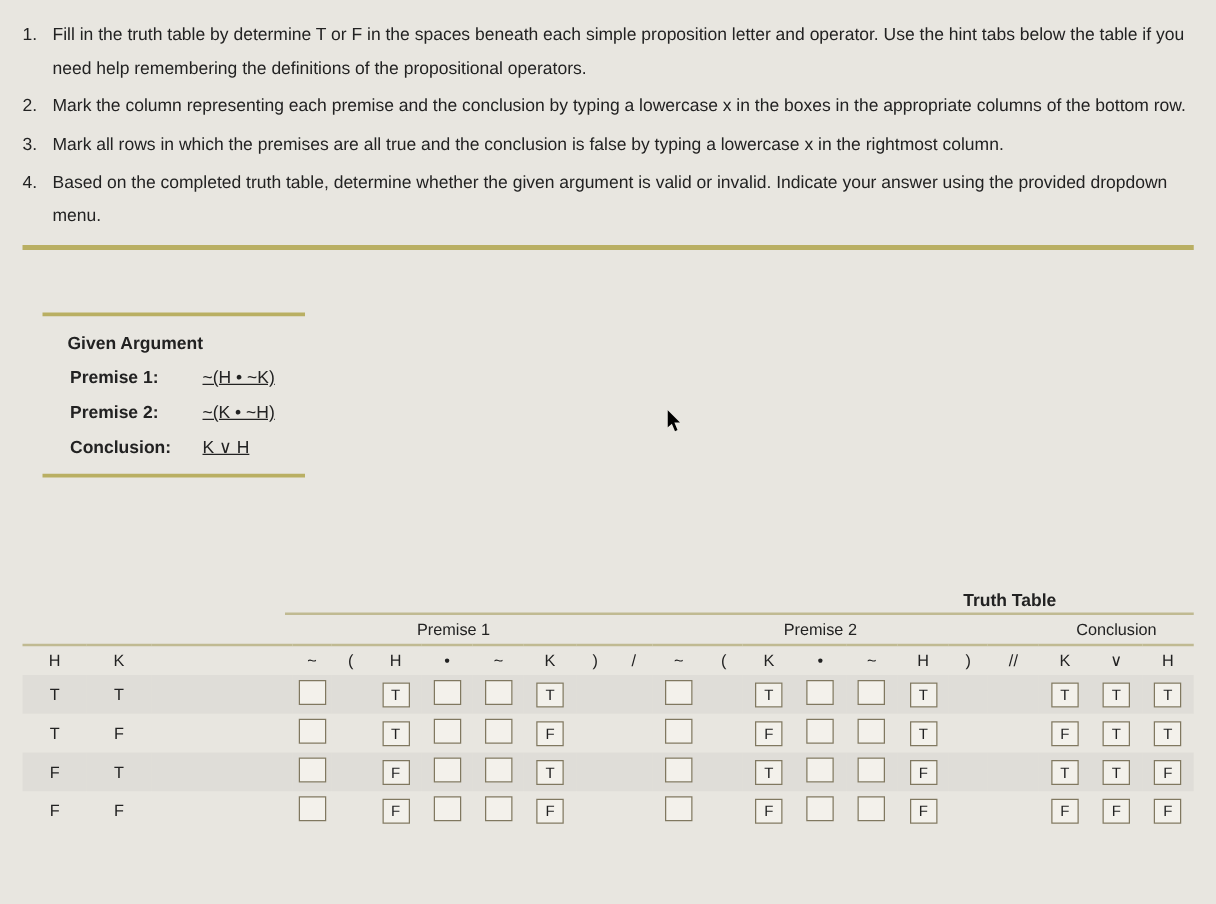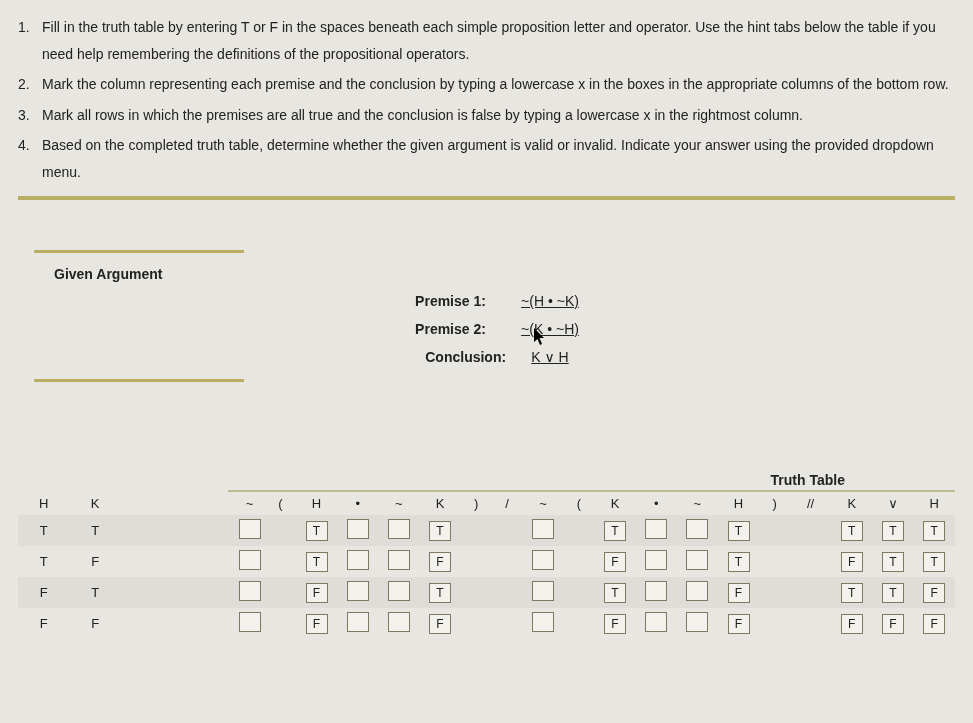--- a/index.html
+++ b/index.html
@@ -40,22 +40,21 @@
   }
   .given-title {
     font-weight: bold;
     margin-left: 20px;
     line-height: 1.9;
   }
   .arg-row {
     display: flex;
     gap: 16px;
     line-height: 2;
-    margin-left: 5px;
-    justify-content: center;
+    margin-left: 22px;
   }
   .arg-label { font-weight: bold; min-width: 90px; }
   .arg-expr { font-family: Verdana, sans-serif; text-decoration: underline; }
   .tt-area { }
   .tt-topbar {
     display: flex;
     justify-content: space-between;
     align-items: flex-end;
   }
   .tt-left-label { font-weight: bold; padding-left: 12px; width: 210px; line-height:1.4;}
@@ -103,21 +102,21 @@
     color: #000;
     pointer-events: none;
   }
 </style>
 </head>
 <body>
 
 <div class="instructions">
   <div class="instr-item">
     <span class="instr-num">1.</span>
-    <span class="instr-text">Fill in the truth table by entering T or F in the spaces beneath each simple proposition letter and operator. Use the hint tabs below the table if you need help remembering the definitions of the propositional operators.</span>
+    <span class="instr-text">Fill in the truth table by determine T or F in the spaces beneath each simple proposition letter and operator. Use the hint tabs below the table if you need help remembering the definitions of the propositional operators.</span>
   </div>
   <div class="instr-item">
     <span class="instr-num">2.</span>
     <span class="instr-text">Mark the column representing each premise and the conclusion by typing a lowercase x in the boxes in the appropriate columns of the bottom row.</span>
   </div>
   <div class="instr-item">
     <span class="instr-num">3.</span>
     <span class="instr-text">Mark all rows in which the premises are all true and the conclusion is false by typing a lowercase x in the rightmost column.</span>
   </div>
   <div class="instr-item">
@@ -173,20 +172,29 @@
         <col class="col-wide">
         <col class="col-wide">
       <col class="col-narrow">
         <col class="col-wide">
       <col class="col-wide">
         <col class="col-wide">
         <col class="col-wide">
     </colgroup>
 
     <tbody>
+        <tr class="section-label-row">
+      <th colspan="2" class="values-section"></th>
+      <th></th>
+      <th colspan="7">Premise 1</th>
+      <th></th>
+      <th colspan="7">Premise 2</th>
+      <th></th>
+      <th colspan="3">Conclusion</th>
+    </tr>
 
     <tr class="header-row">
       <th>H</th>
       <th>K</th>
       <th></th>
       <th>~</th>
       <th>(</th>
       <th>H</th>
       <th>•</th>
       <th>~</th>

